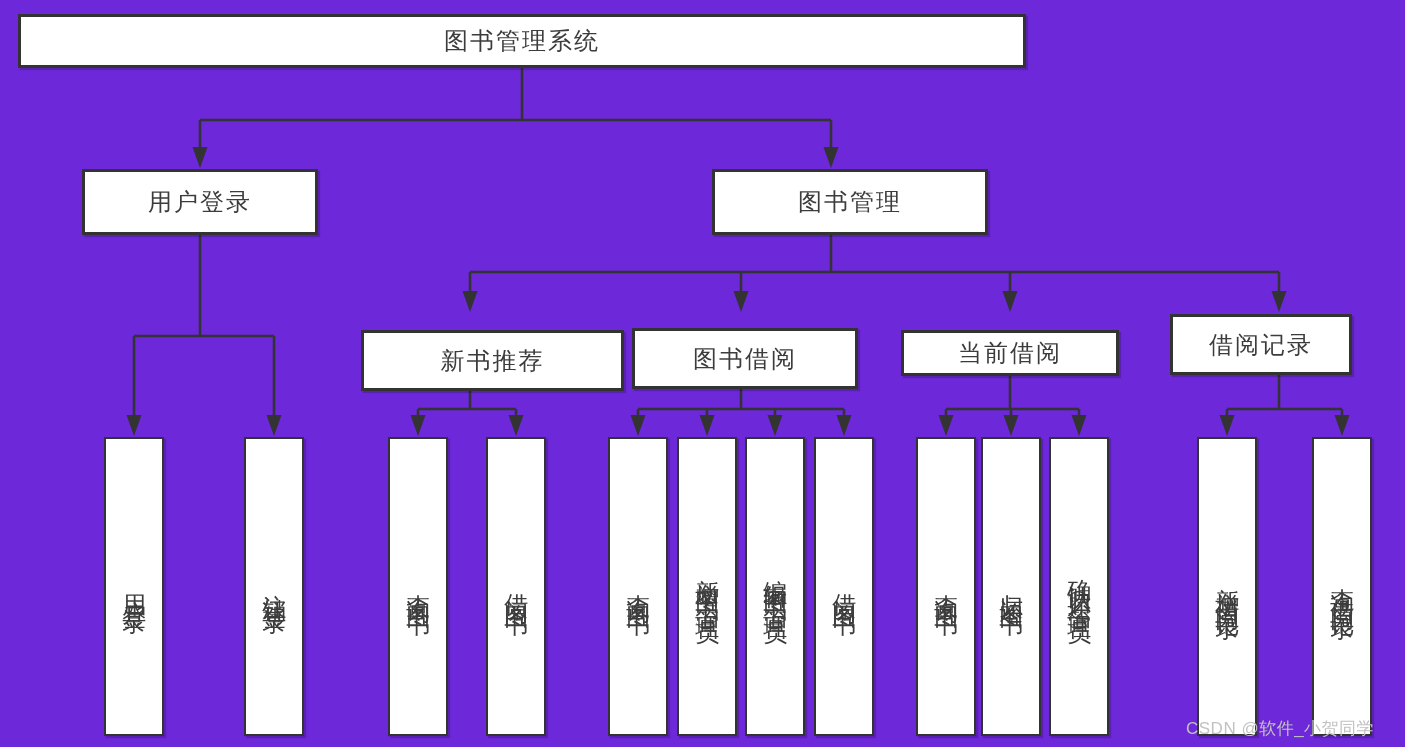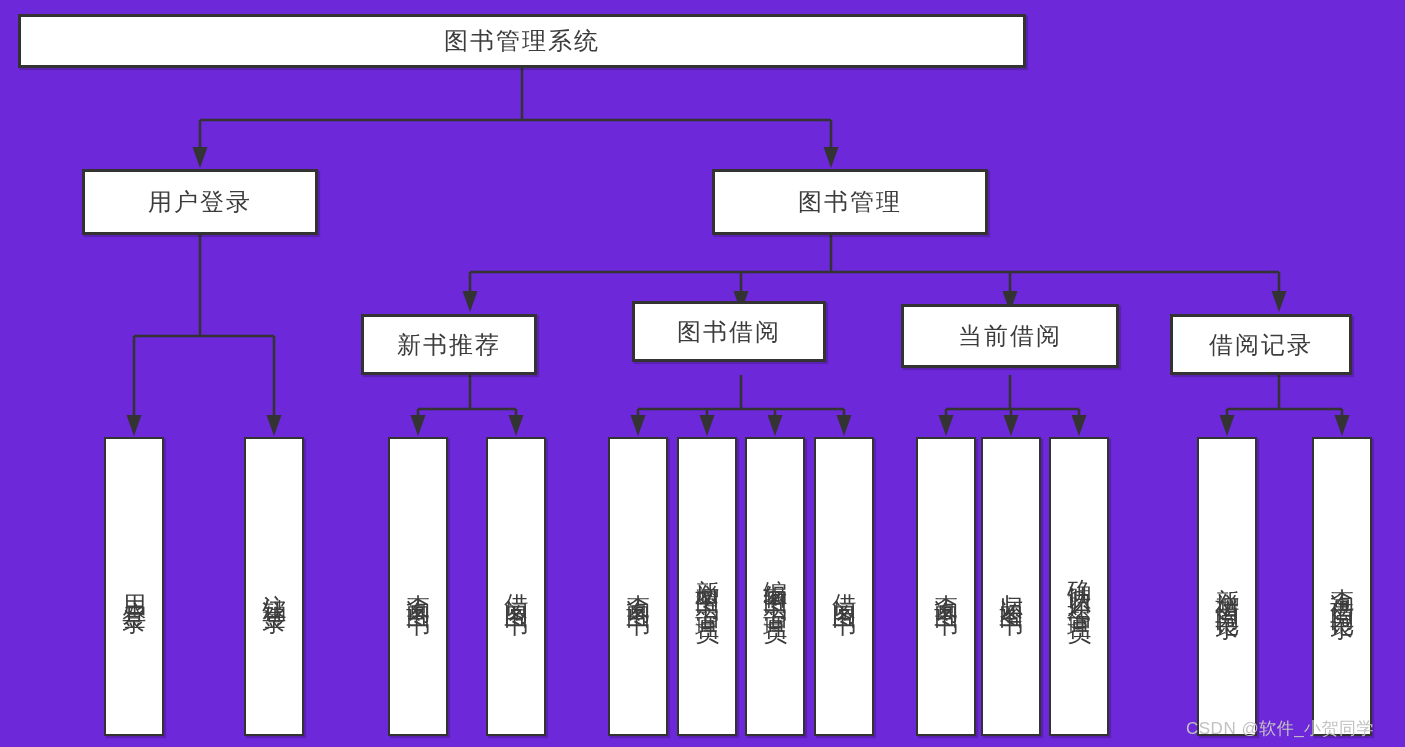--- a/index.html
+++ b/index.html
@@ -89,27 +89,27 @@
     <span class="lbl">图书管理系统</span>
   </div>
 
   <div class="node" style="left:82px;top:169px;width:236px;height:66px;">
     <span class="lbl">用户登录</span>
   </div>
   <div class="node" style="left:712px;top:169px;width:276px;height:66px;">
     <span class="lbl">图书管理</span>
   </div>
 
-  <div class="node" style="left:361px;top:314px;width:176px;height:61px;">
+  <div class="node" style="left:361px;top:330px;width:263px;height:61px;">
     <span class="lbl">新书推荐</span>
   </div>
-  <div class="node" style="left:632px;top:301px;width:194px;height:61px;">
+  <div class="node" style="left:632px;top:328px;width:226px;height:61px;">
     <span class="lbl">图书借阅</span>
   </div>
-  <div class="node" style="left:901px;top:304px;width:218px;height:64px;">
+  <div class="node" style="left:901px;top:330px;width:218px;height:46px;">
     <span class="lbl">当前借阅</span>
   </div>
   <div class="node" style="left:1170px;top:314px;width:182px;height:61px;">
     <span class="lbl">借阅记录</span>
   </div>
 
   <div class="leaf" style="left:104px;">
     <span class="vlbl">用户登录</span>
   </div>
   <div class="leaf" style="left:244px;">

